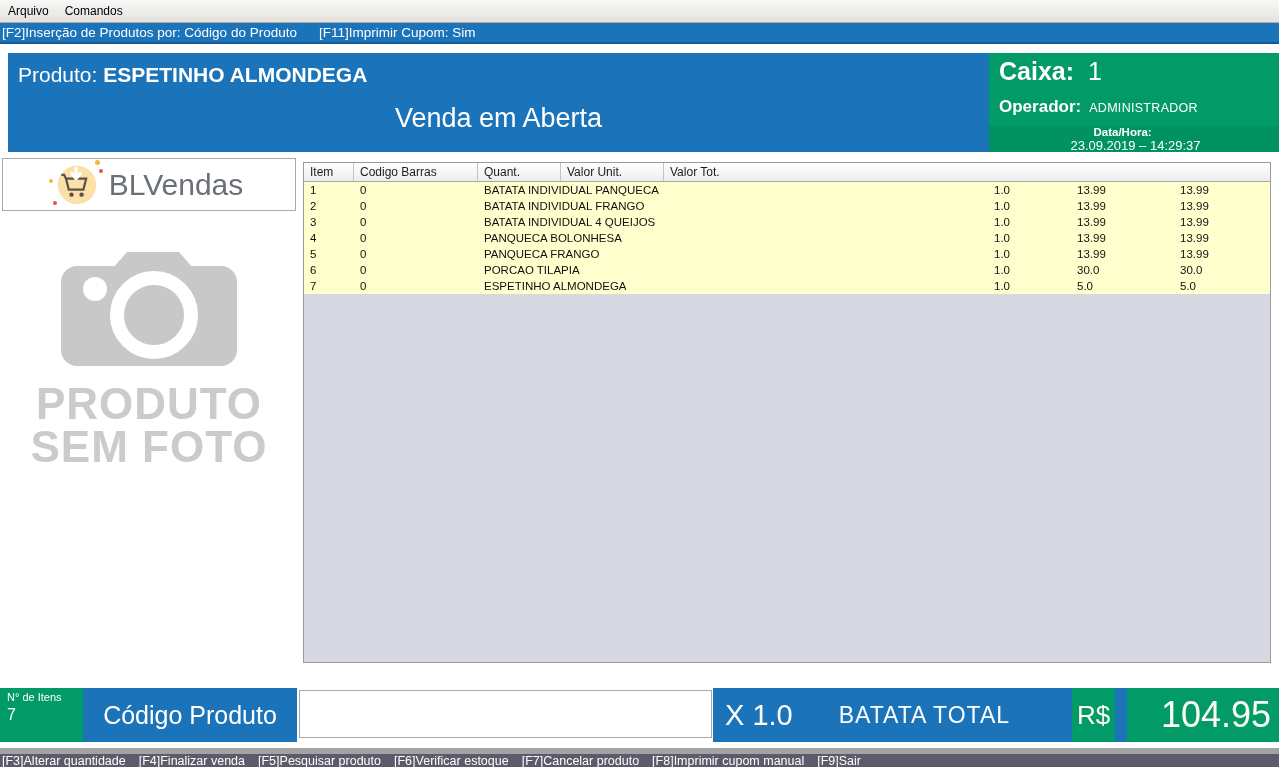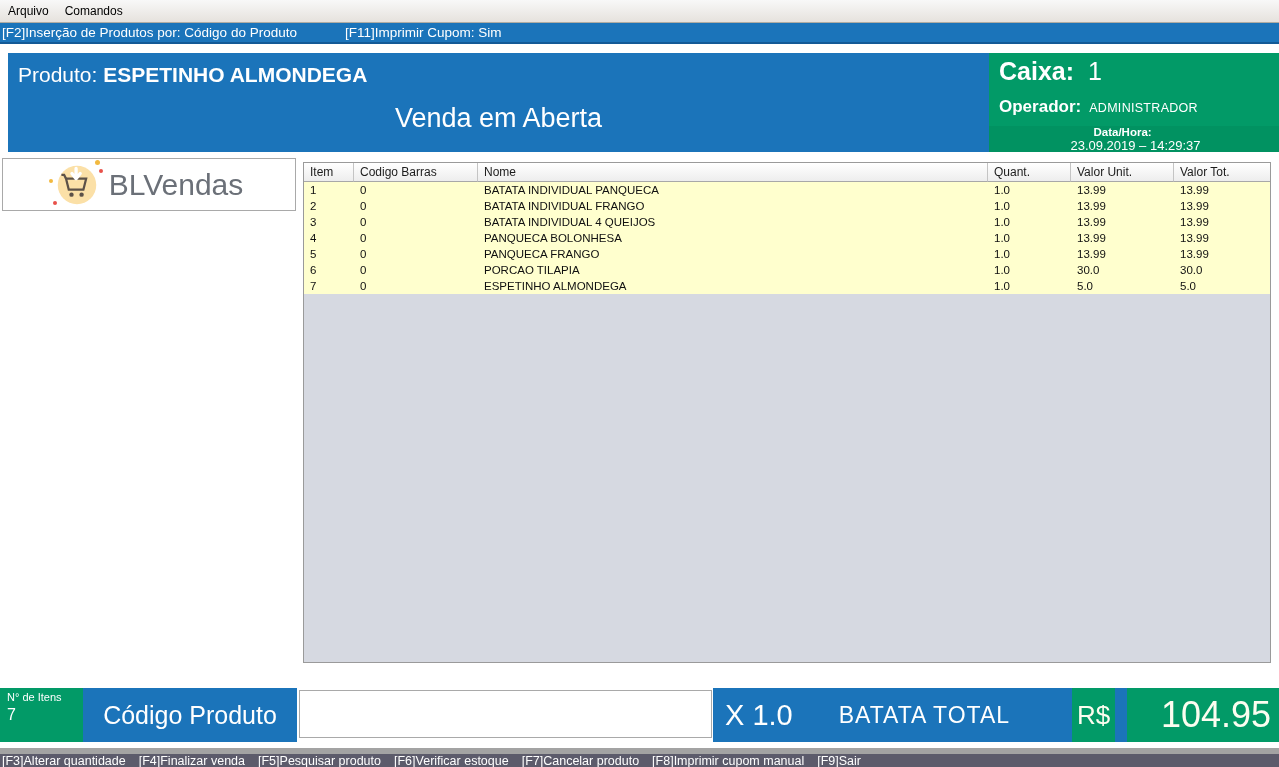--- a/index.html
+++ b/index.html
@@ -9,21 +9,21 @@
 
   
   .menubar { position:absolute; left:0; top:0; width:1279px; height:23px;
     background:linear-gradient(#f8f8f8,#e6e2dd); border-bottom:1px solid #b0aca3;
     display:flex; align-items:center; padding-left:8px; }
   .menu-item { font-size:12px; color:#000; margin-right:16px; cursor:default; }
 
   
   .f2bar { position:absolute; left:0; top:23px; width:1279px; height:21px;
     background:#1b74ba; border-bottom:2px solid #135a96; color:#fff;
-    display:flex; align-items:center; font-size:13.5px;gap:26px; }
+    display:flex; align-items:center; font-size:13.5px; }
   .f2bar .left-txt { margin-left:2px; }
   .f2bar .right-txt { margin-left:22px; }
 
   
   .bigheader { position:absolute; left:8px; top:53px; width:1279px; height:112px; display:flex; }
   .header-blue { width:981px; height:99px; background:#1b74ba; color:#fff; position:relative; }
   .prod-line { position:absolute; left:10px; top:10px; font-size:21px; }
   .prod-line b { font-weight:bold; }
   .sale-status { position:absolute; left:0; top:50px; width:100%; text-align:center; font-size:27px; }
   .header-green { width:293px; height:99px; background:#029a67; color:#fff; position:relative; }
@@ -144,26 +144,37 @@
         <path d="M23 6 v11 m0 0 l-4.5 -5.5 m4.5 5.5 l4.5 -5.5" fill="none" stroke="#ffffff" stroke-width="3.6" stroke-linecap="round" stroke-linejoin="round"></path>
       </svg>
       <span class="dot r1"></span>
         <span class="dot y1"></span>
         <span class="dot r2"></span>
         <span class="dot y2"></span>
     </div>
     <span class="brand-name">BLVendas</span>
   </div>
 
+  <div class="nophoto">
+    <svg width="196" height="124" viewBox="0 0 196 124">
+      <path d="M62 20 L76 4 H128 L142 20 Z" fill="#c8c8c8"></path>
+      <rect x="10" y="18" width="176" height="100" rx="16" fill="#c8c8c8"></rect>
+      <circle cx="103" cy="67" r="37" fill="none" stroke="#ffffff" stroke-width="14"></circle>
+      <circle cx="44" cy="41" r="12" fill="#ffffff"></circle>
+    </svg>
+    <div class="nophoto-text">
+      <div>PRODUTO</div>
+      <div>SEM FOTO</div>
+    </div>
+  </div>
 
   <div class="table">
     <div class="thead">
         <div class="th c0">Item</div>
         <div class="th c1">Codigo Barras</div>
-        <div class="th c2">Nome</div>
         <div class="th c3">Quant.</div>
         <div class="th c4">Valor Unit.</div>
         <div class="th c5">Valor Tot.</div>
       </div>
     <div>
         <div class="tr">
           <div class="td c0">1</div>
           <div class="td c1">0</div>
           <div class="td c2">BATATA INDIVIDUAL PANQUECA</div>
           <div class="td c3">1.0</div>

